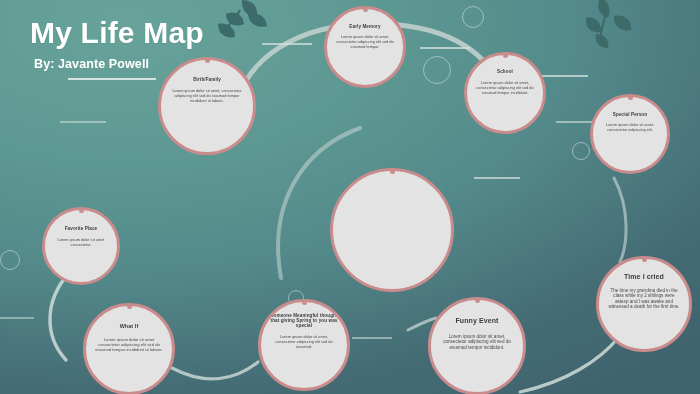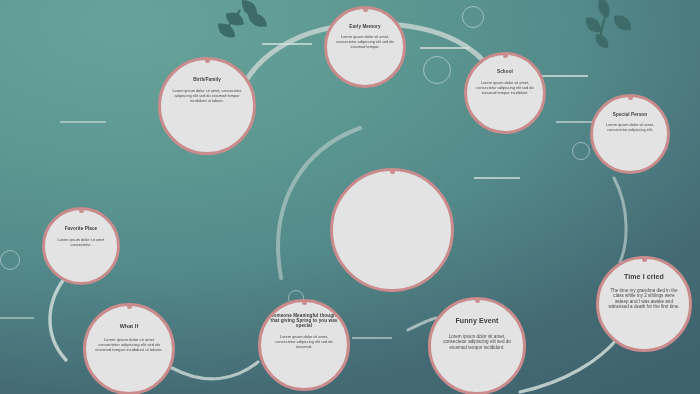--- a/index.html
+++ b/index.html
@@ -124,20 +124,25 @@
   <svg class="sprig" style="left:556px;top:-4px;" width="86" height="52" viewBox="0 0 86 52" xmlns="http://www.w3.org/2000/svg">
     <g fill="#3c6b69">
       <path d="M44,2 C52,4 56,12 52,22 C43,19 40,11 44,2 Z"></path>
       <path d="M58,20 C68,18 76,24 75,34 C65,36 57,30 58,20 Z"></path>
       <path d="M30,22 C38,20 46,26 45,36 C36,38 29,32 30,22 Z"></path>
       <path d="M40,38 C48,38 54,44 52,52 C43,52 38,46 40,38 Z"></path>
       <path d="M50,16 C48,26 44,36 44,48" stroke="#3c6b69" stroke-width="2.2" fill="none"></path>
     </g>
   </svg>
 
+  <div id="titleblock">
+    <h1 id="maintitle">My Life Map</h1>
+    <div id="subtitle">By: Javante Powell</div>
+    <div id="title-rule"></div>
+  </div>
 
   <div class="ph" style="left:462px;top:6px;width:20px;height:20px;"></div>
   <div class="ph" style="left:423px;top:56px;width:26px;height:26px;"></div>
   <div class="ph" style="left:572px;top:142px;width:16px;height:16px;"></div>
   <div class="ph" style="left:288px;top:290px;width:14px;height:14px;"></div>
   <div class="ph" style="left:0px;top:250px;width:18px;height:18px;"></div>
 
   <div class="node n-lg" style="left:330px;top:168px;width:124px;height:124px;">
     <div class="ttl" style="margin-top:14px;"></div>
     <div class="bdy"></div>

